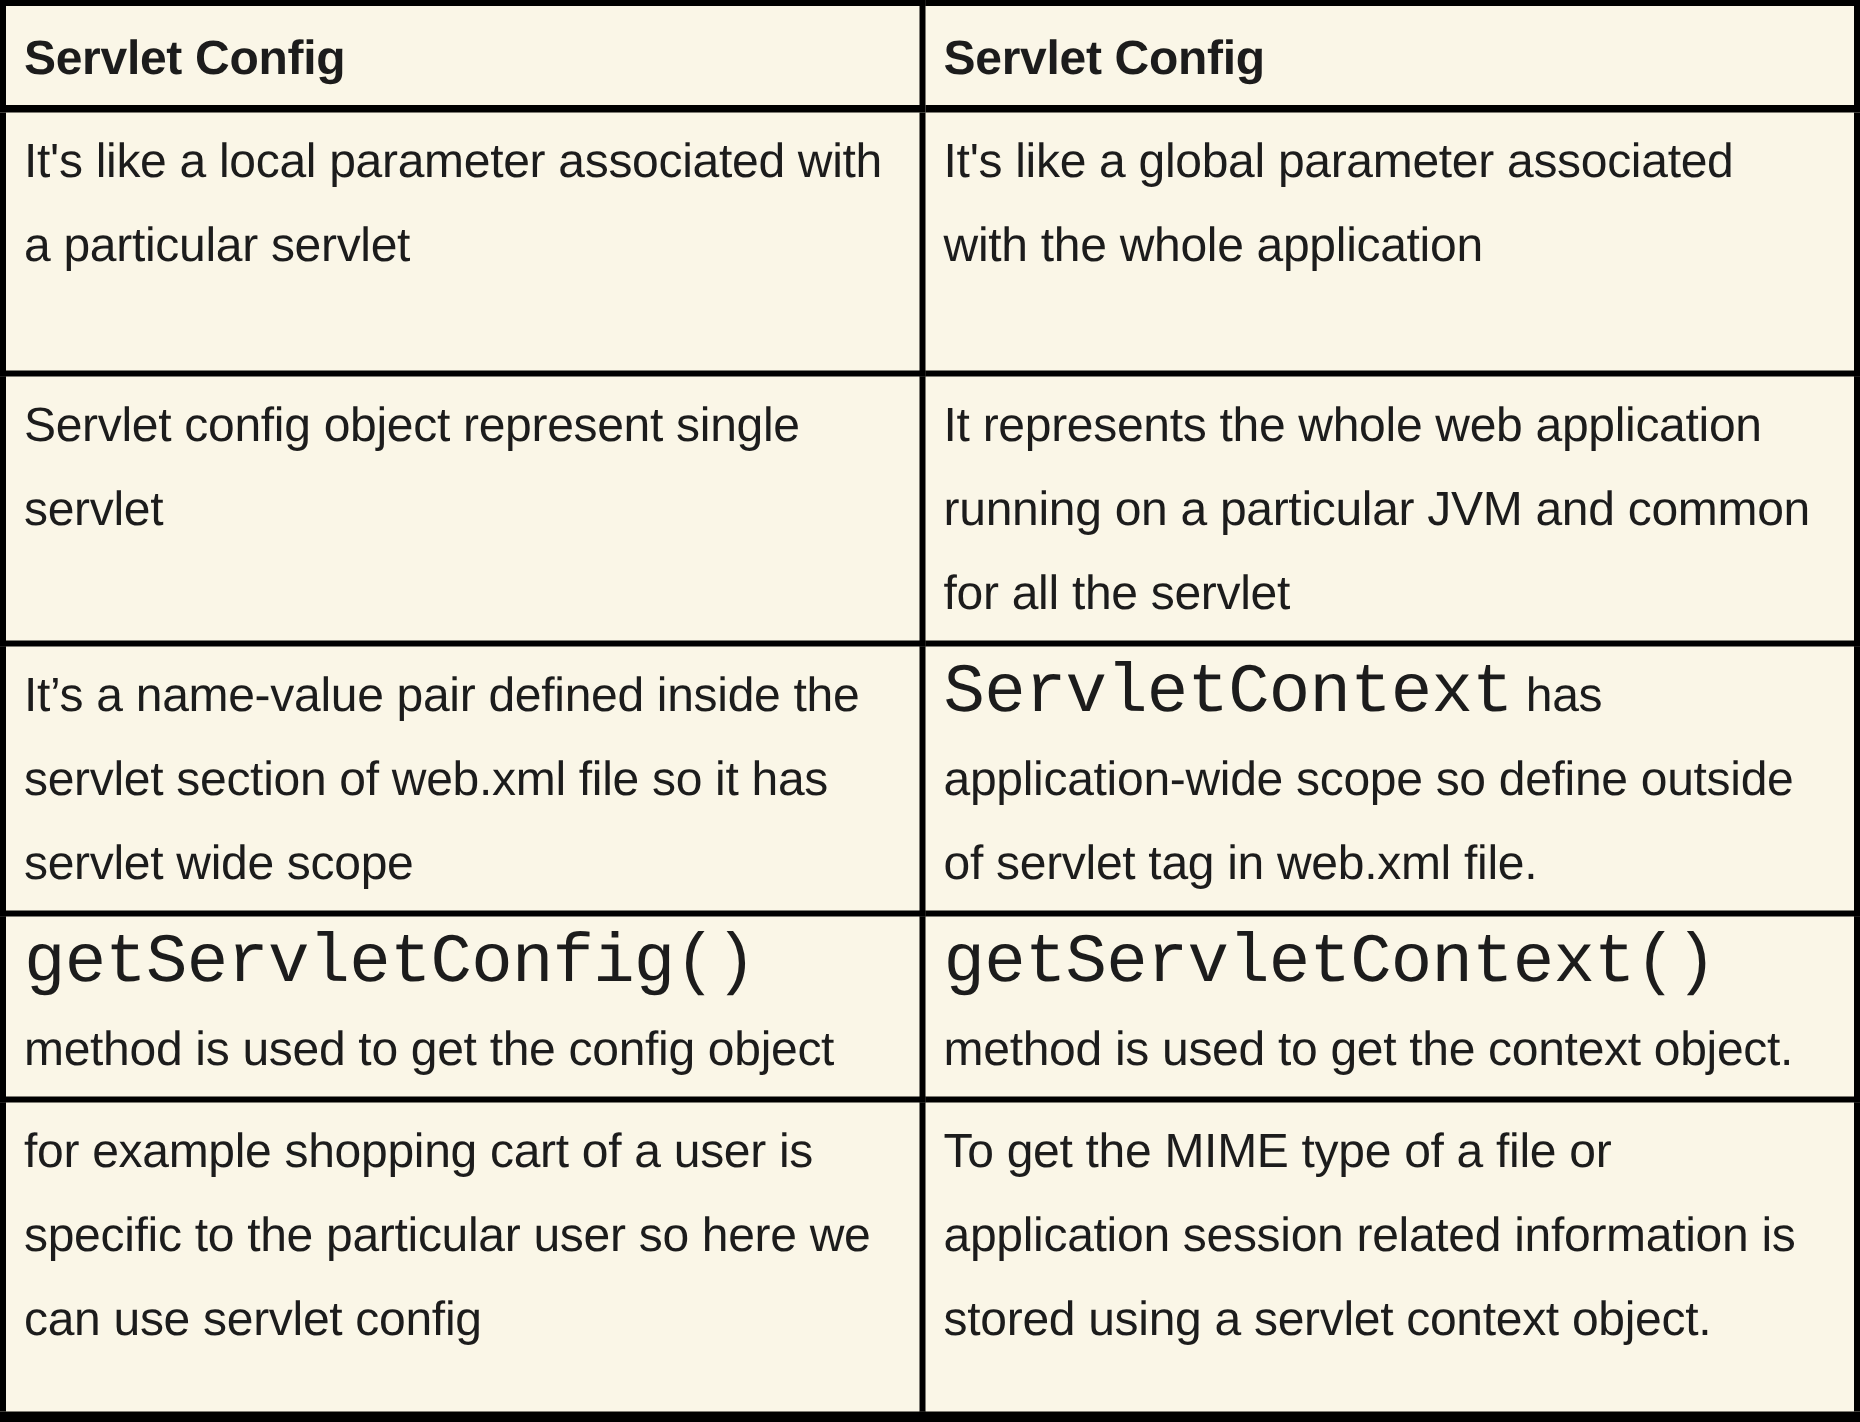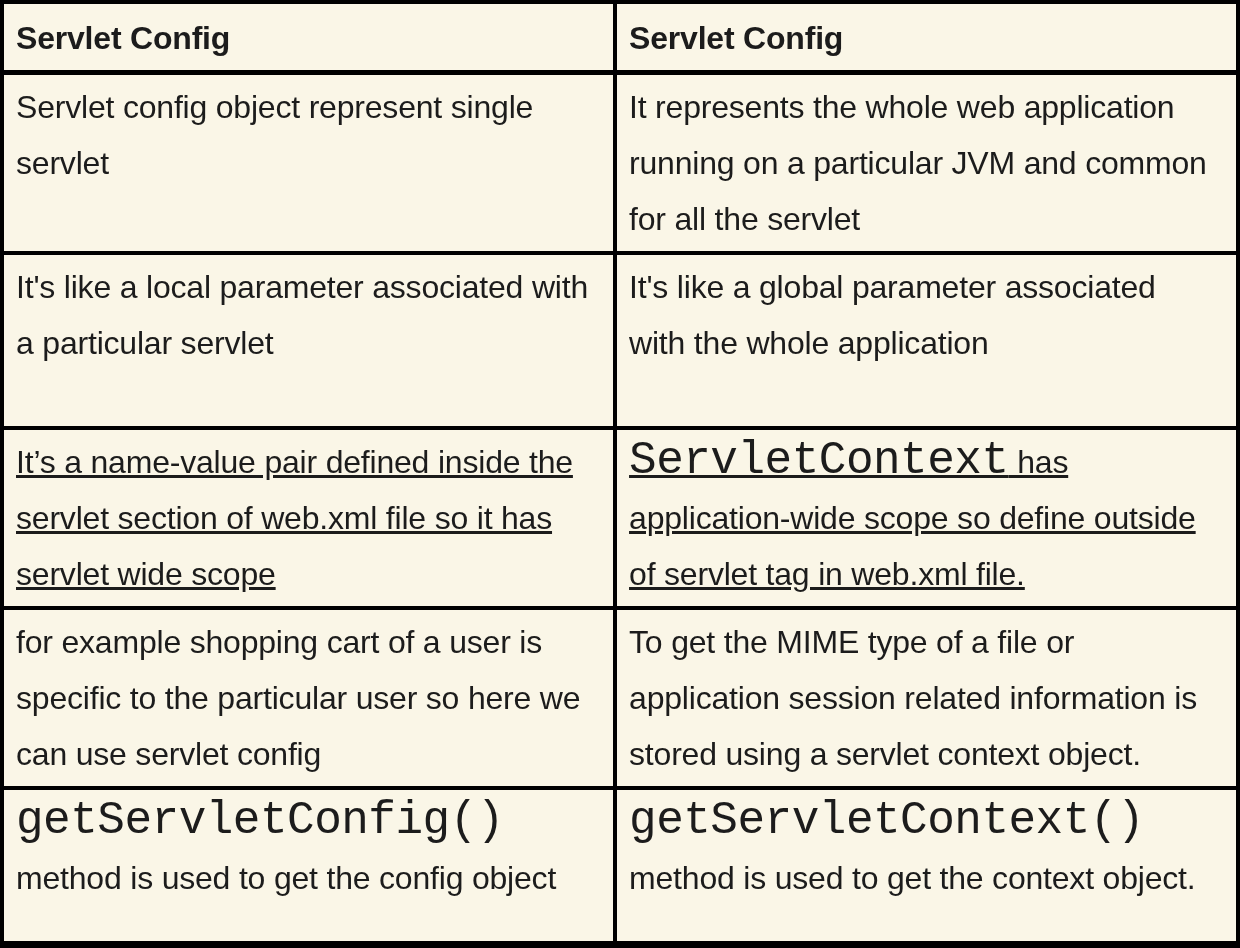--- a/index.html
+++ b/index.html
@@ -39,21 +39,21 @@
   }
   table.cmp col.left-col  { width: 49.6%; }
   table.cmp col.right-col { width: 50.4%; }
   
   table.cmp th:nth-child(2), table.cmp td:nth-child(2) {
     padding-right: 26px;
   }
   thead tr { height: 62px; }
   tbody tr:nth-child(1) { height: 176px; }
   tbody tr:nth-child(2) { height: 175px; }
-  tbody tr:nth-child(3) { height: 173px; text-decoration: underline; }
+  tbody tr:nth-child(3) { height: 173px; }
   tbody tr:nth-child(4) { height: 122px; }
   tbody tr:nth-child(5) { height: auto; }
   code {
     font-family: "Liberation Mono", "DejaVu Sans Mono", monospace;
     font-size: 46px;
     line-height: 1;
     letter-spacing: -0.5px;
     color: #1c1c1c;
   }
 </style>
@@ -66,33 +66,33 @@
     <col class="right-col">
   </colgroup>
   <thead>
     <tr>
       <th>Servlet Config</th>
       <th>Servlet Config</th>
     </tr>
   </thead>
   <tbody id="tbody">
       <tr>
+        <td><span>It's like a local parameter associated with a particular servlet</span></td>
+        <td><span>It's like a global parameter associated with the whole application</span></td>
+      </tr>
+      <tr>
         <td><span>Servlet config object represent single servlet</span></td>
         <td><span>It represents the whole web application running on a particular JVM and common for all the servlet</span></td>
-      </tr>
-      <tr>
-        <td><span>It's like a local parameter associated with a particular servlet</span></td>
-        <td><span>It's like a global parameter associated with the whole application</span></td>
       </tr>
       <tr>
         <td><span>It’s a name-value pair defined inside the servlet section of web.xml file so it has servlet wide scope</span></td>
         <td><code>ServletContext</code><span> has application-wide scope so define outside of servlet tag in web.xml file.</span></td>
       </tr>
       <tr>
+        <td><code>getServletConfig()</code><span> method is used to get the config object</span></td>
+        <td><code>getServletContext()</code><span> method is used to get the context object.</span></td>
+      </tr>
+      <tr>
         <td><span>for example shopping cart of a user is specific to the particular user so here we can use servlet config</span></td>
         <td><span>To get the MIME type of a file or application session related information is stored using a servlet context object.</span></td>
-      </tr>
-      <tr>
-        <td><code>getServletConfig()</code><span> method is used to get the config object</span></td>
-        <td><code>getServletContext()</code><span> method is used to get the context object.</span></td>
       </tr>
     </tbody>
 </table>
 
 </body></html>

